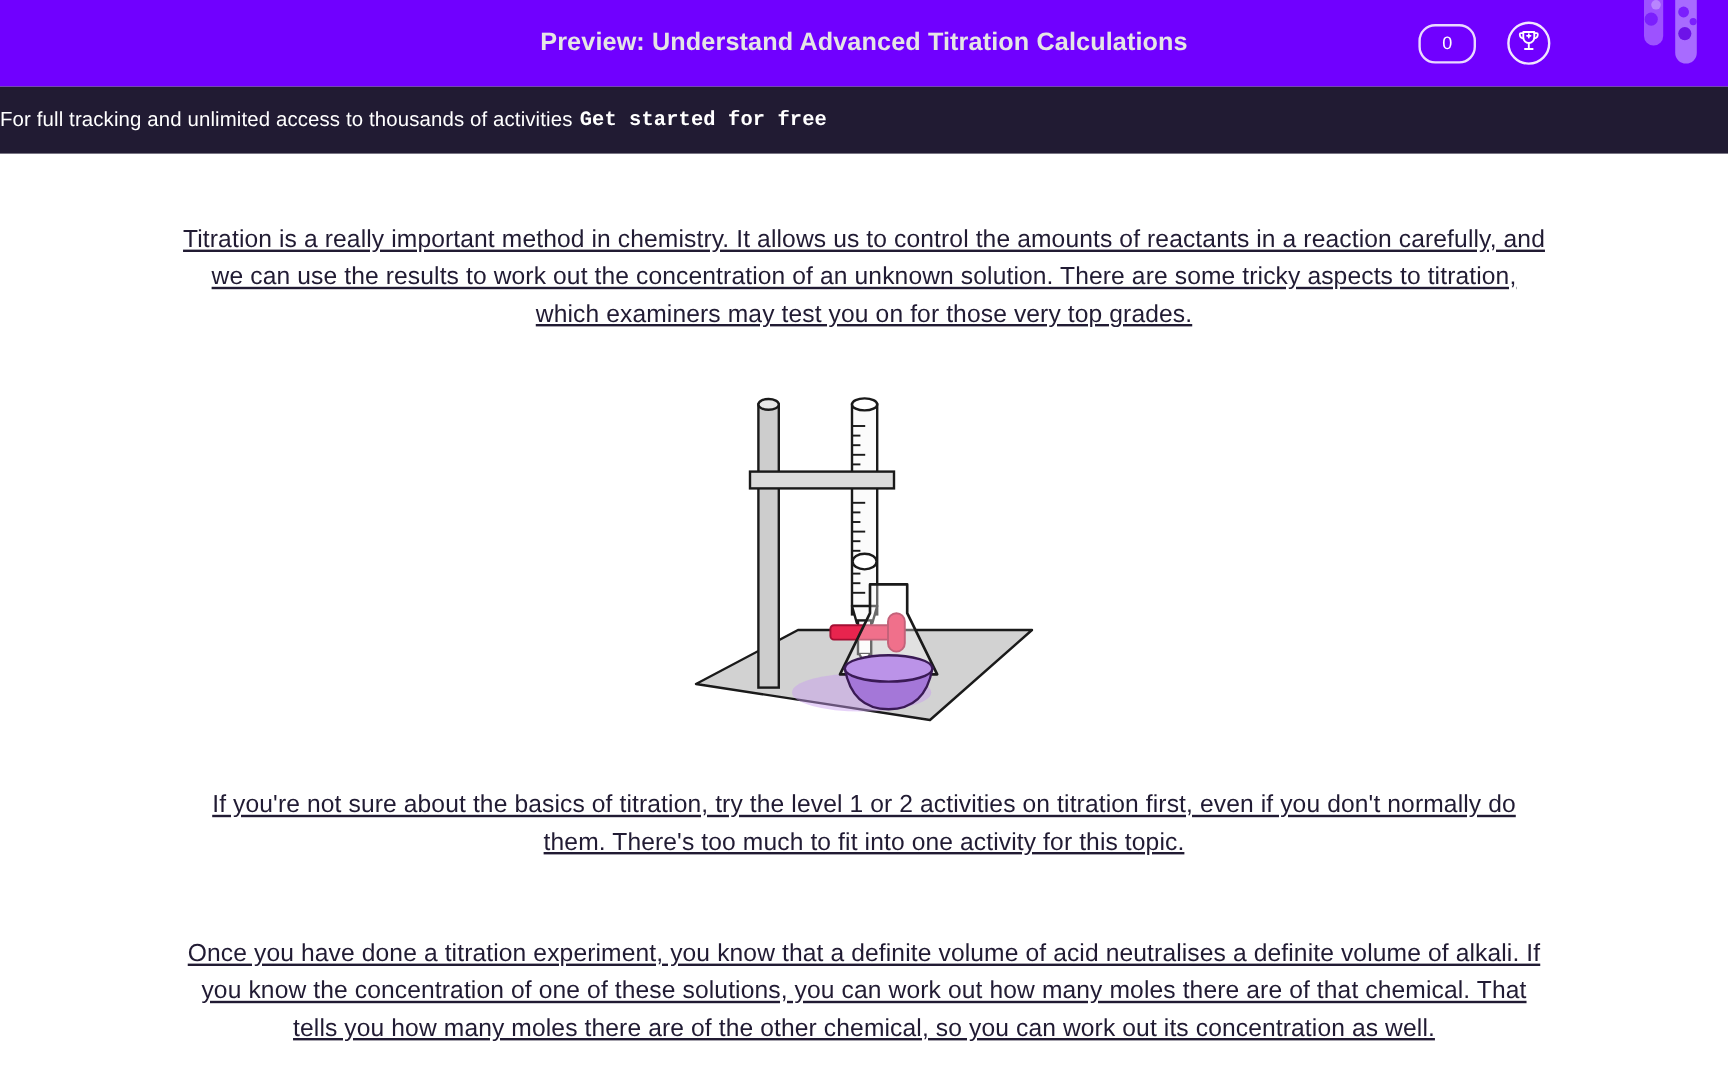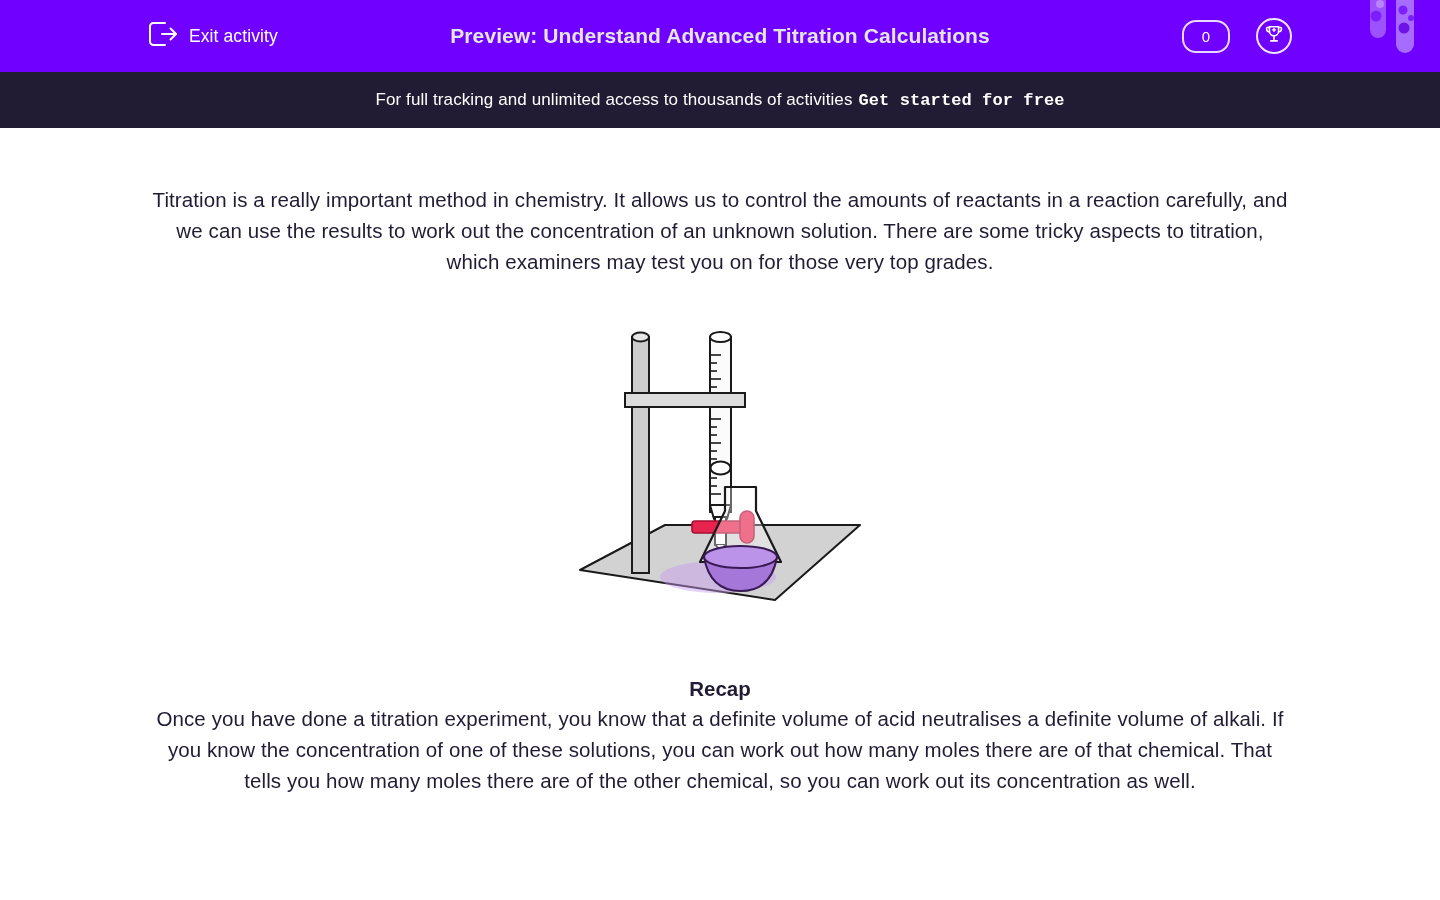--- a/index.html
+++ b/index.html
@@ -99,35 +99,36 @@
     height: 72px;
     pointer-events: none;
   }
 
   
   .promo {
     height: 56px;
     background: #211b33;
     display: flex;
     align-items: center;
-    justify-content: center;
+    justify-content: flex-start;
     color: #ffffff;
     font-size: 17px;
     letter-spacing: 0.1px;
   }
   .promo .cta {
     font-weight: bold;
     margin-left: 6px;
     cursor: pointer;
     font-family: Liberation Mono, monospace;
   }
 
   
   .content {
     padding: 0;
+    text-decoration: underline;
   }
   .para {
     max-width: 1140px;
     margin: 0 auto;
     text-align: center;
     font-size: 20.5px;
     line-height: 31px;
     color: #211b33;
     letter-spacing: 0.1px;
   }
@@ -150,30 +151,20 @@
     font-weight: bold;
     color: #211b33;
     margin-bottom: 2px;
   }
 </style>
 </head>
 <body>
 
 <div class="topbar">
 
-  <div class="exit-activity">
-    <span class="exit-icon">
-      <svg width="30" height="26" viewBox="0 0 30 26" fill="none">
-        <path d="M17 2H5.5A3.5 3.5 0 0 0 2 5.5v15A3.5 3.5 0 0 0 5.5 24H17" stroke="#ffffff" stroke-width="2" stroke-linecap="round" stroke-linejoin="round"></path>
-        <path d="M14 13h14" stroke="#ffffff" stroke-width="2" stroke-linecap="round"></path>
-        <path d="M22.5 7.5 28 13l-5.5 5.5" stroke="#ffffff" stroke-width="2" stroke-linecap="round" stroke-linejoin="round"></path>
-      </svg>
-    </span>
-    <span class="exit-label">Exit activity</span>
-  </div>
 
   <div class="topbar-title">Preview: Understand Advanced Titration Calculations</div>
 
   <div class="topbar-right">
     <div class="points-pill">
       <span>0</span>
     </div>
     <div class="trophy-btn">
       <span>
         <svg width="22" height="22" viewBox="0 0 24 24" fill="none">
@@ -255,19 +246,19 @@
         <rect x="170" y="196" width="14" height="32" rx="7" fill="#e8244e" stroke="#a30f33" stroke-width="1.6"></rect>
       </g>
 
       <path d="M130 247 L155 196 L155 172 L186 172 L186 196 L211 247 Z" fill="#ffffff" fill-opacity="0.35" stroke="#1a1a1a" stroke-width="2.2" stroke-linejoin="round"></path>
 
       <path d="M134 242 Q140 276 170.5 276 Q201 276 207 242 Q170.5 255 134 242 Z" fill="#a477d8" stroke="#3a1a55" stroke-width="2"></path>
       <ellipse cx="170.5" cy="242" rx="36.5" ry="11" fill="#bb93e8" stroke="#3a1a55" stroke-width="2"></ellipse>
     </svg>
   </div>
 
+  <p class="para after-image">If you're not sure about the basics of titration, try the level 1 or 2 activities on titration first, even if you don't normally do them. There's too much to fit into one activity for this topic.</p>
 
   <div class="recap-block">
-    <div class="recap-title">Recap</div>
     <p class="para">Once you have done a titration experiment, you know that a definite volume of acid neutralises a definite volume of alkali. If you know the concentration of one of these solutions, you can work out how many moles there are of that chemical. That tells you how many moles there are of the other chemical, so you can work out its concentration as well.</p>
   </div>
 
 </div>
 
 </body></html>

